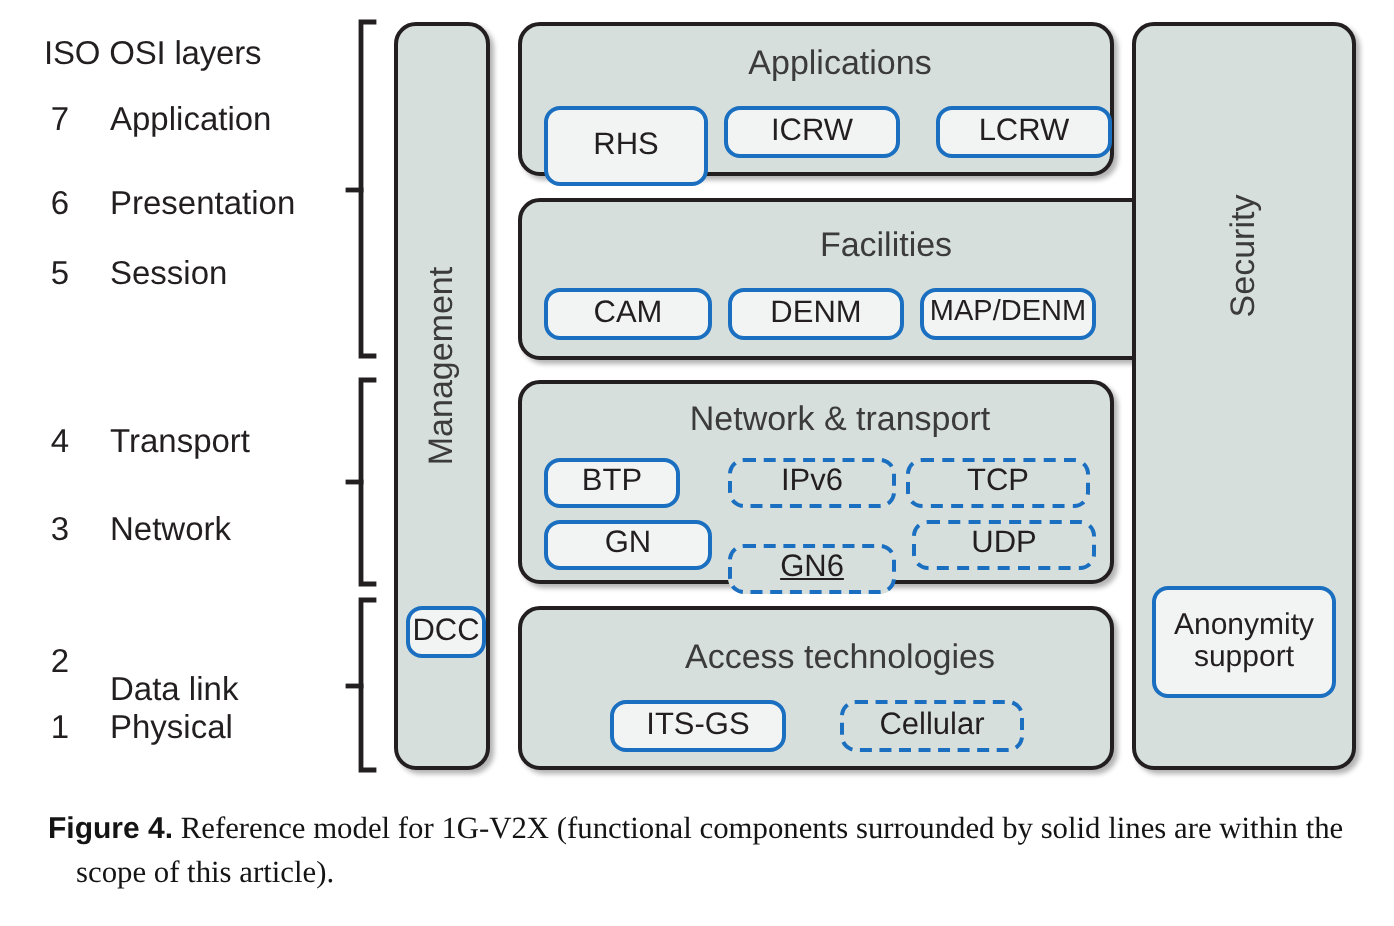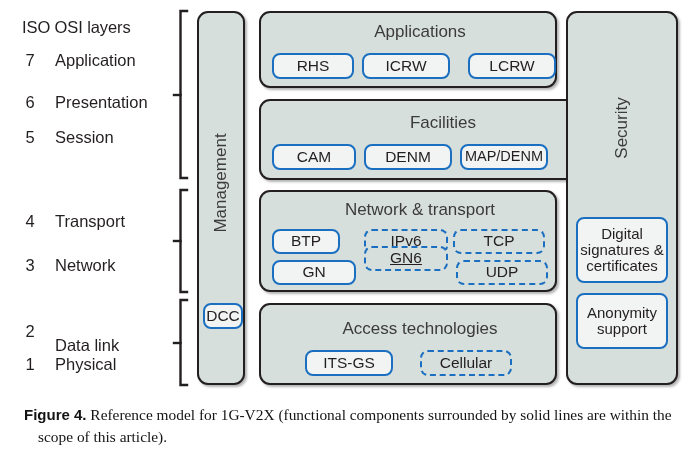--- a/index.html
+++ b/index.html
@@ -183,49 +183,48 @@
     </g>
   </svg>
 
   <div class="panel" style="left:197px; top:11px; width:48px; height:374px;">
     <div class="sidecol-title mgmt">Management</div>
     <div class="pill" style="left:4px; top:290px; width:40px; height:26px;">DCC</div>
   </div>
 
   <div class="panel" style="left:259px; top:11px; width:298px; height:77px;">
     <div class="panel-title" style="top:9px;">Applications</div>
-    <div class="pill" style="left:11px; top:40px; width:82px; height:26px;">RHS</div>
+    <div class="pill" style="left:11px; top:40px; width:82px; height:40px;">RHS</div>
     <div class="pill" style="left:101px; top:40px; width:88px; height:26px;">ICRW</div>
     <div class="pill" style="left:197px; top:40px; width:88px; height:26px;margin-left:10px;">LCRW</div>
   </div>
 
   <div class="panel" style="left:259px; top:99px; width:344px; height:81px;">
     <div class="panel-title" style="top:12px;">Facilities</div>
     <div class="pill" style="left:11px; top:43px; width:84px; height:26px;">CAM</div>
     <div class="pill" style="left:103px; top:43px; width:88px; height:26px;">DENM</div>
     <div class="pill" style="left:199px; top:43px; width:88px; height:26px; font-size:14.5px;">MAP/DENM</div>
   </div>
 
   <div class="panel" style="left:259px; top:190px; width:298px; height:102px;">
     <div class="panel-title" style="top:8px;">Network &amp; transport</div>
     <div class="pill" style="left:11px; top:37px; width:68px; height:25px;">BTP</div>
     <div class="pill dashed" style="left:103px; top:37px; width:84px; height:25px;">IPv6</div>
     <div class="pill dashed" style="left:192px; top:37px; width:92px; height:25px;">TCP</div>
     <div class="pill" style="left:11px; top:68px; width:84px; height:25px;">GN</div>
-    <div class="pill dashed" style="left:103px; top:54px; width:84px; height:25px;text-decoration:underline;">GN6</div>
+    <div class="pill dashed" style="left:103px; top:80px; width:84px; height:25px;text-decoration:underline;">GN6</div>
     <div class="pill dashed" style="left:195px; top:68px; width:92px; height:25px;">UDP</div>
   </div>
 
   <div class="panel" style="left:259px; top:303px; width:298px; height:82px;">
     <div class="panel-title" style="top:14px;">Access technologies</div>
     <div class="pill" style="left:44px; top:45px; width:88px; height:26px;">ITS-GS</div>
     <div class="pill dashed" style="left:159px; top:45px; width:92px; height:26px;">Cellular</div>
   </div>
 
   <div class="panel" style="left:566px; top:11px; width:112px; height:374px;">
     <div class="sidecol-title sec">Security</div>
-    <div class="pill multiline" style="left:8px; top:204px; width:92px; height:66px;">Digital signatures &amp; certificates</div>
     <div class="pill multiline" style="left:8px; top:280px; width:92px; height:56px;">Anonymity support</div>
   </div>
 
 </div>
 
 <div id="caption"><span class="capnum">Figure 4.</span><span> Reference model for 1G-V2X (functional components surrounded by solid lines are within the scope of this article).</span></div>
 
 </body></html>

